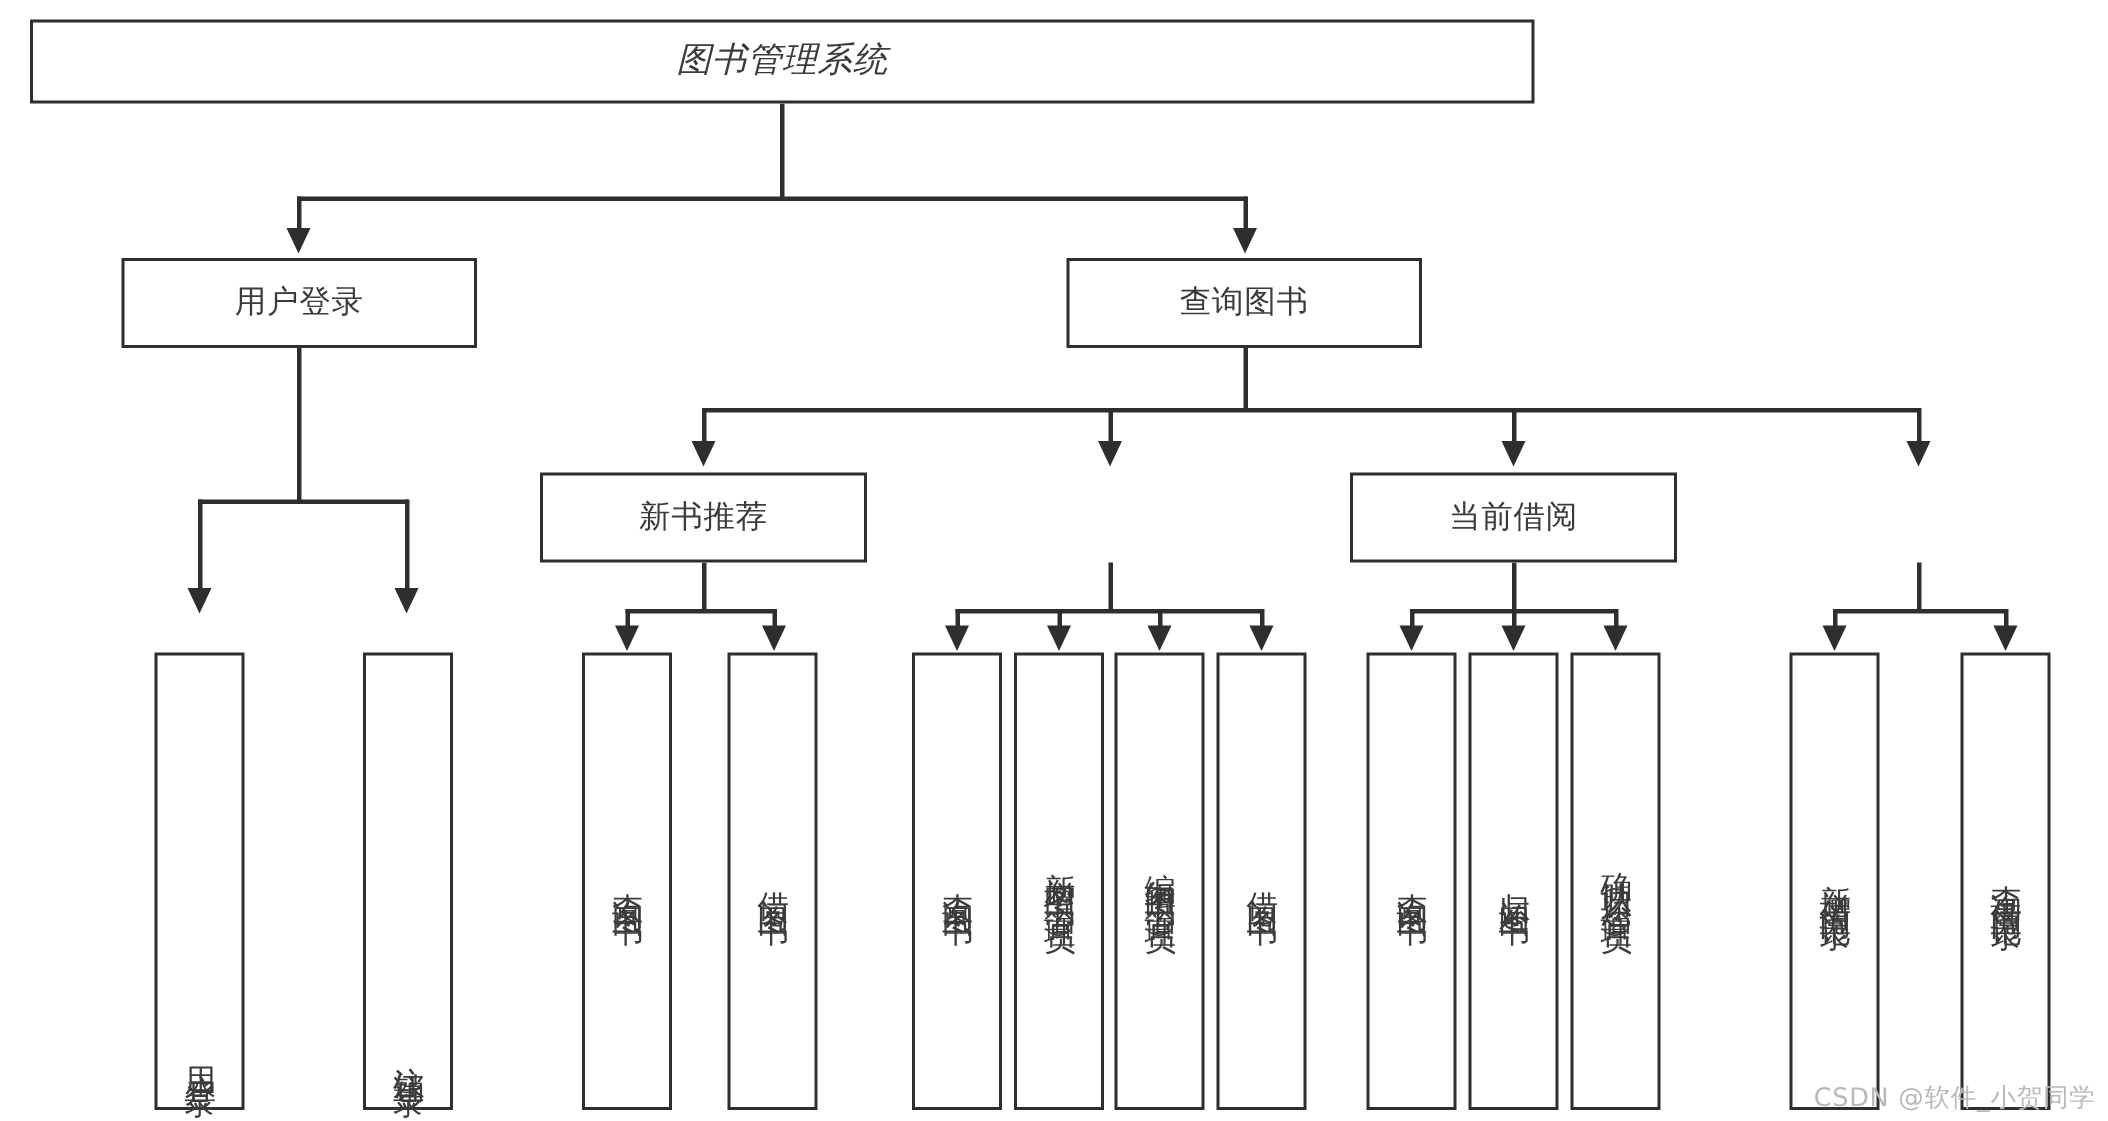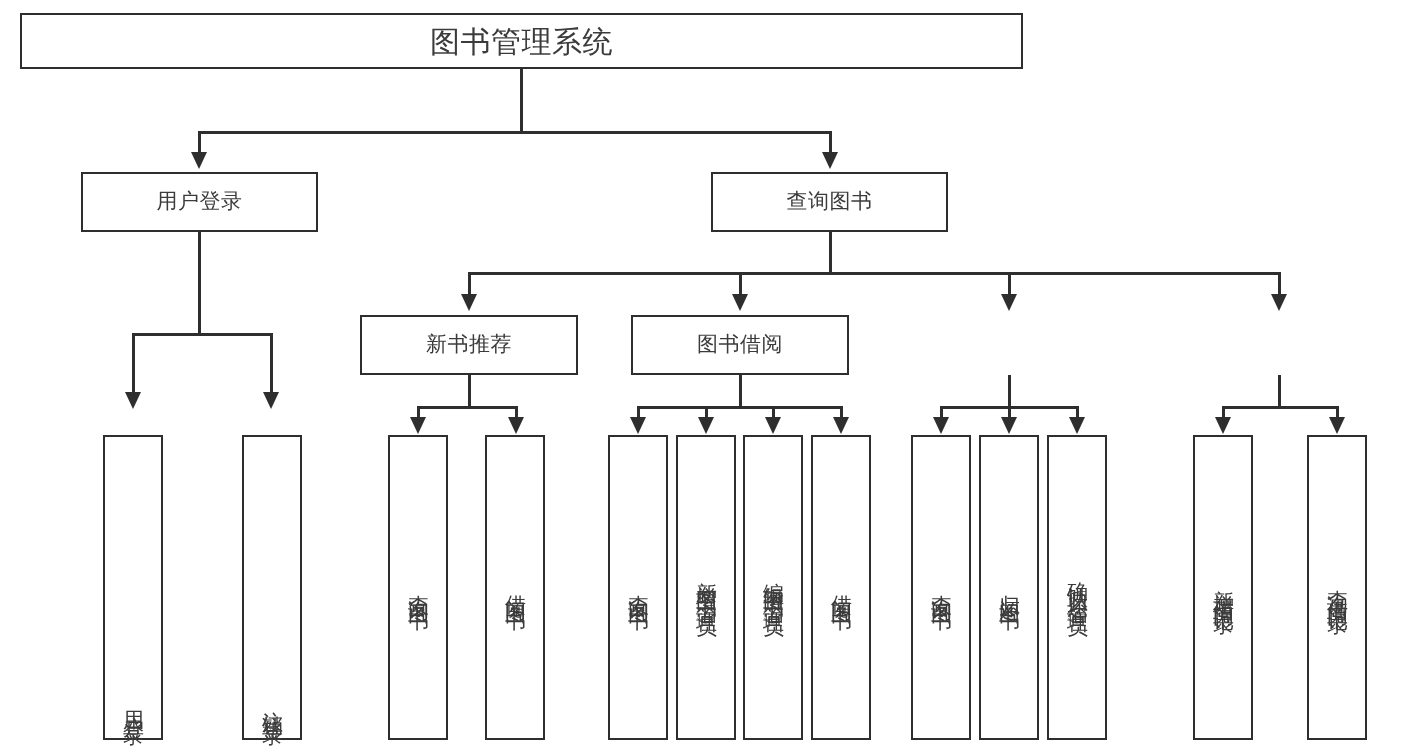--- a/index.html
+++ b/index.html
@@ -27,21 +27,21 @@
     align-items: center;
     justify-content: center;
     z-index: 3;
   }
   .node .lbl {
     color: #3b3b3b;
     letter-spacing: 0.5px;
     white-space: nowrap;
     line-height: 1.1;
   }
-  .node.root .lbl { font-size: 30px; }
+  .node.root .lbl { font-size: 23px; font-style: italic; }
   .node.lvl2 .lbl { font-size: 21px; }
   .node.lvl3 .lbl { font-size: 21px; }
 
   
   .node.leaf {
     align-items: center;
     justify-content: center;
     border-width: 2.5px;
   }
   .node.leaf .lbl {
@@ -128,22 +128,22 @@
   <div class="ln vln" style="left:739px; top:272px; height:25px;"></div>
   <div class="arw" style="left:732px; top:294px;"></div>
   <div class="ln vln" style="left:1008px; top:272px; height:25px;"></div>
   <div class="arw" style="left:1001px; top:294px;"></div>
   <div class="ln vln" style="left:1278px; top:272px; height:25px;"></div>
   <div class="arw" style="left:1271px; top:294px;"></div>
 
   <div class="node lvl3" style="left:360px; top:315px; width:218px; height:60px;text-align:center;">
     <span class="lbl">新书推荐</span>
   </div>
-  <div class="node lvl3" style="left:631px; top:315px; width:218px; height:60px;">
-    <span class="lbl">图书借阅</span>
+  <div class="node lvl3" style="left:900px; top:315px; width:218px; height:60px;">
+    <span class="lbl">当前借阅</span>
   </div>
 
   <div class="ln vln" style="left:468px; top:375px; height:33px;"></div>
   <div class="ln hln" style="left:417px; top:406px; width:101px;"></div>
   <div class="ln vln" style="left:417px; top:406px; height:14px;"></div>
   <div class="arw" style="left:410px; top:417px;"></div>
   <div class="ln vln" style="left:515px; top:406px; height:14px;"></div>
   <div class="arw" style="left:508px; top:417px;"></div>
 
   <div class="ln vln" style="left:739px; top:375px; height:33px;"></div>
@@ -210,14 +210,15 @@
     <span class="lbl">确认归还（管理员）</span>
   </div>
 
   <div class="node leaf" style="left:1193px; top:435px; width:60px; height:305px;">
     <span class="lbl">新增借阅记录</span>
   </div>
   <div class="node leaf" style="left:1307px; top:435px; width:60px; height:305px;">
     <span class="lbl">查询借阅记录</span>
   </div>
 
+  <div id="watermark">CSDN @软件_小贺同学</div>
 
 </div>
 
 </body></html>

